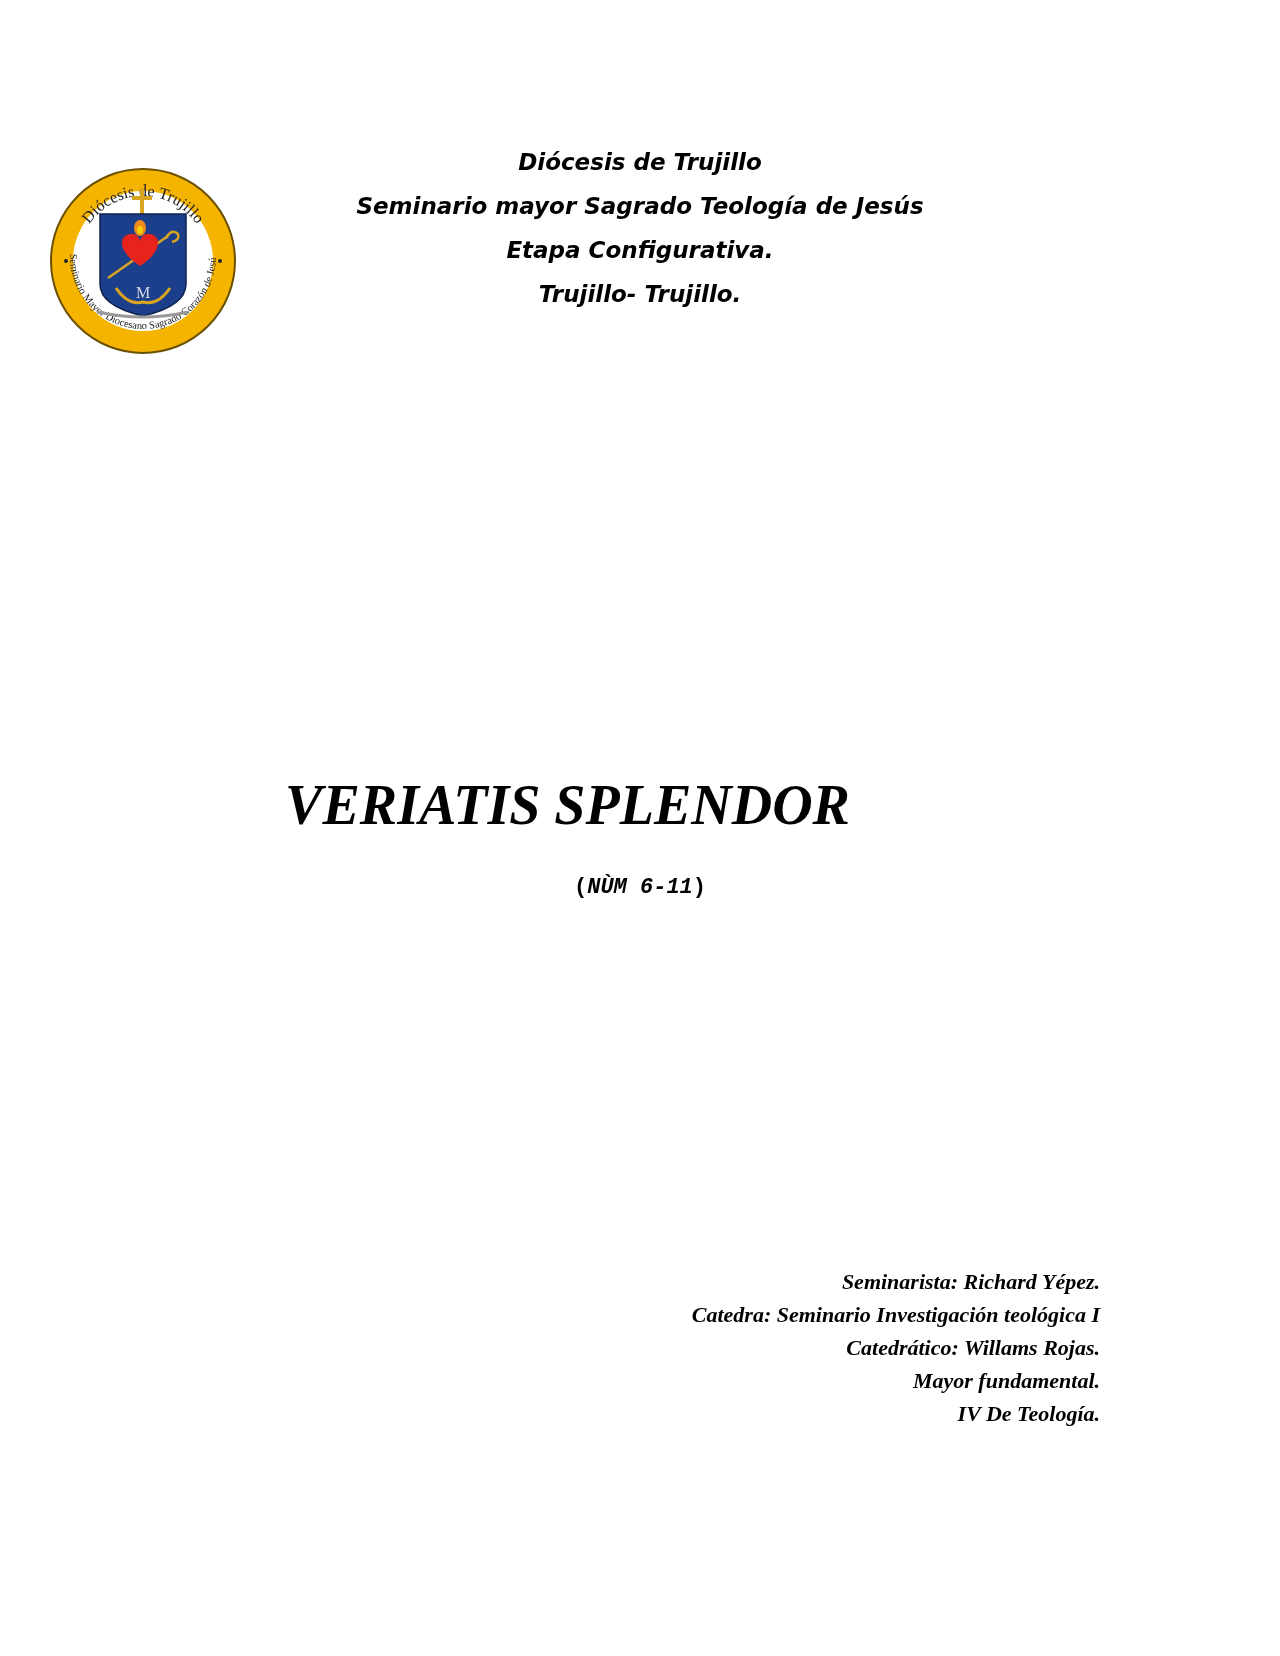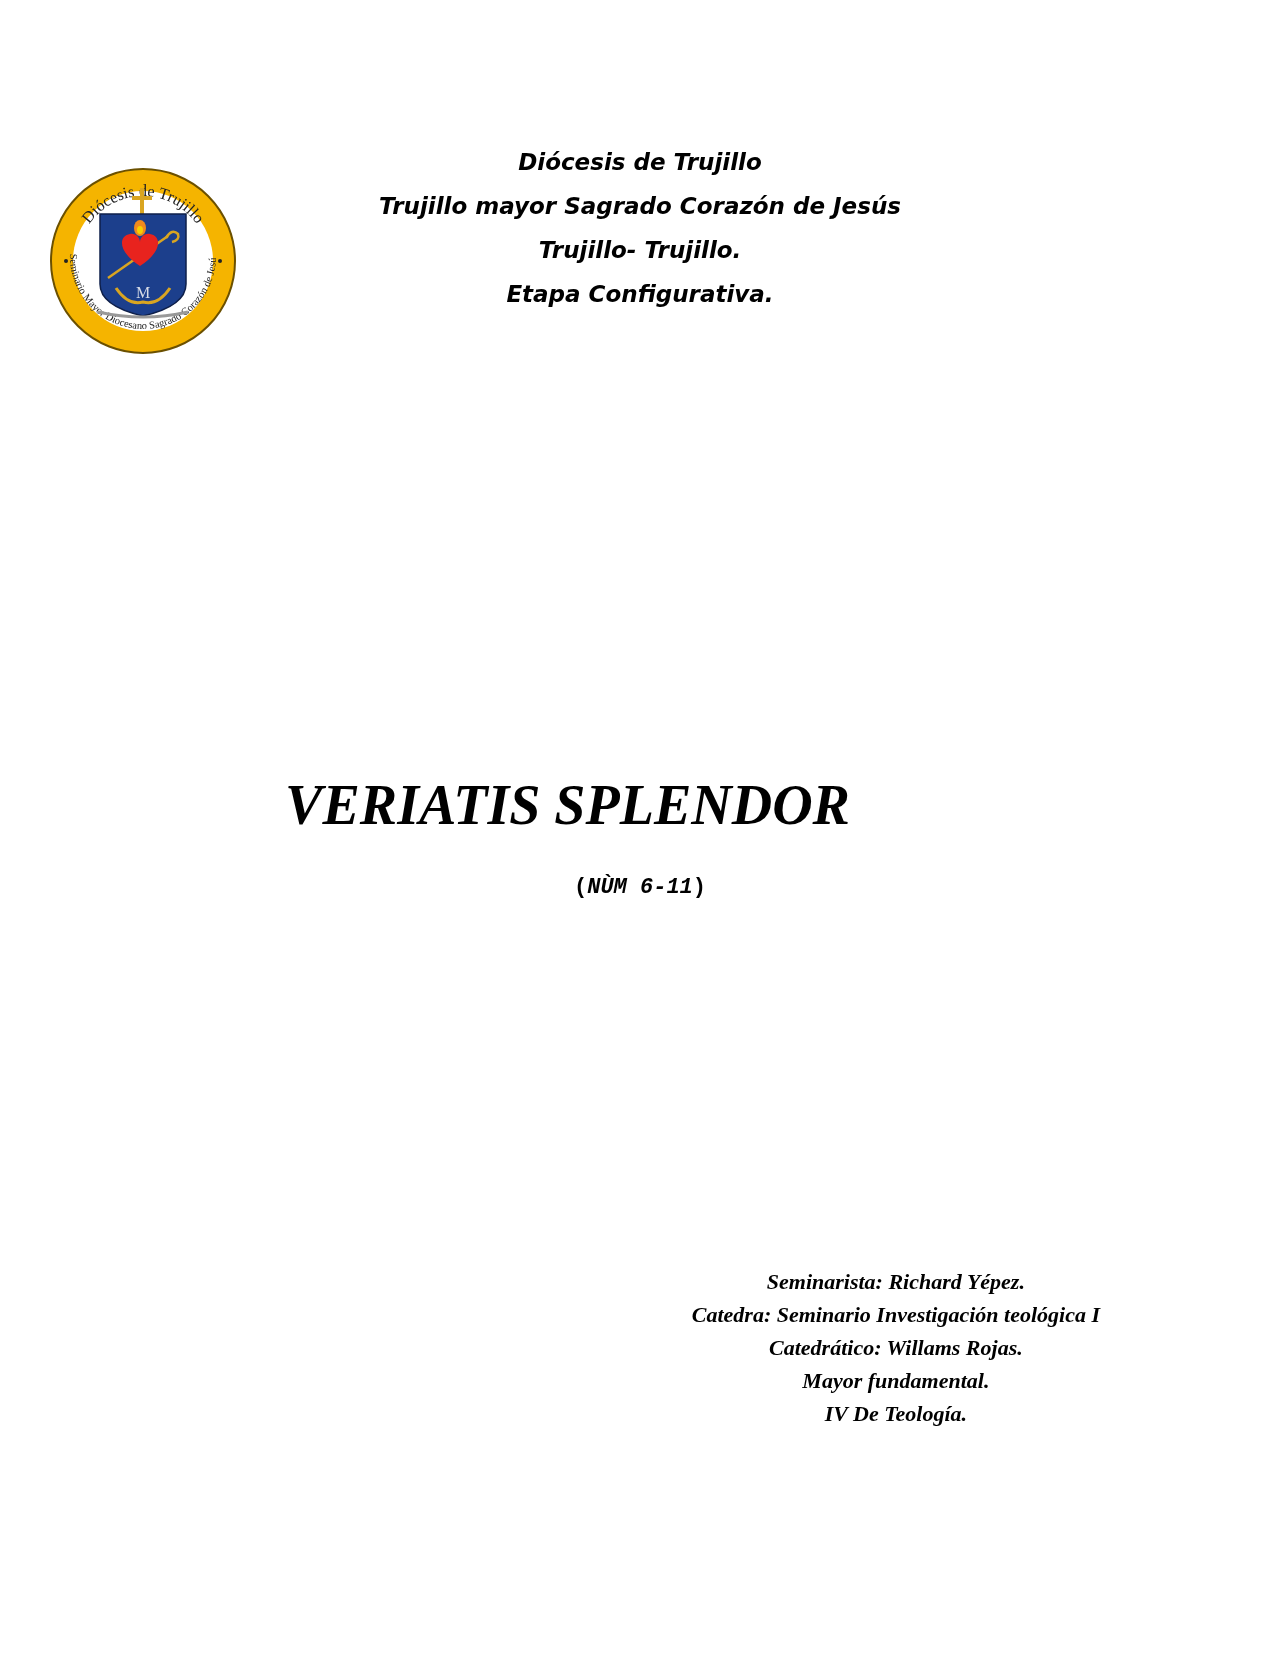--- a/index.html
+++ b/index.html
@@ -6,21 +6,21 @@
     body { width: 1280px; height: 1656px; position: relative; overflow: hidden; color: #000; }
     .logo { position: absolute; left: 48px; top: 166px; width: 190px; height: 190px; }
     .header { position: absolute; left: 300px; top: 140px; width: 680px; text-align: center;
       font-family: "DejaVu Sans", sans-serif; font-weight: bold; font-style: italic; font-size: 23px; }
     .header div { height: 44px; line-height: 44px; }
     .title { position: absolute; left: 0; top: 770px; width: 1135px; text-align: center;
       font-family: "Liberation Serif", serif; font-weight: bold; font-style: italic; font-size: 56px; line-height: 70px; }
     .subtitle { position: absolute; left: 0; top: 875px; width: 1280px; text-align: center;
       font-family: Liberation Mono, monospace; font-weight: bold; font-size: 22px; }
     .subtitle i { font-style: italic; }
-    .info { position: absolute; right: 180px; top: 1265px; text-align: center;
+    .info { position: absolute; right: 180px; top: 1265px; text-align: right;
       font-family: "Liberation Serif", serif; font-weight: bold; font-style: italic; font-size: 22px; }
     .info div { height: 33px; line-height: 33px; }
   </style>
 </head>
 <body>
 
 <div class="logo">
   <svg width="190" height="190" viewBox="0 0 190 190">
     <defs>
       <path id="arcTop" d="M 30 95 A 65 65 0 0 1 160 95"></path>
@@ -41,23 +41,23 @@
     <ellipse cx="92" cy="62" rx="6" ry="8" fill="#f08a1c"></ellipse>
     <ellipse cx="92" cy="64" rx="3" ry="4" fill="#f5d000"></ellipse>
     <path d="M 68 122 Q 80 140 95 136 Q 110 140 122 122" stroke="#d9a521" stroke-width="3" fill="none"></path>
     <text x="95" y="132" font-family="Liberation Serif, serif" font-size="16" fill="#d6dbe6" text-anchor="middle">M</text>
     <path d="M 50 146 Q 95 156 140 146" stroke="#999" stroke-width="3" fill="none"></path>
   </svg>
 </div>
 
 <div class="header">
   <div>Diócesis de Trujillo</div>
-  <div>Trujillo mayor Sagrado Corazón de Jesús</div>
+  <div>Seminario mayor Sagrado Teología de Jesús</div>
+  <div>Etapa Configurativa.</div>
   <div>Trujillo- Trujillo.</div>
-  <div>Etapa Configurativa.</div>
 </div>
 
 <div class="title">VERIATIS SPLENDOR</div>
 
 <div class="subtitle"><span>(</span><i>NÙM  6-11</i><span>)</span></div>
 
 <div class="info">
   <div>Seminarista: Richard Yépez.</div>
   <div>Catedra: Seminario Investigación teológica I</div>
   <div>Catedrático: Willams Rojas.</div>

